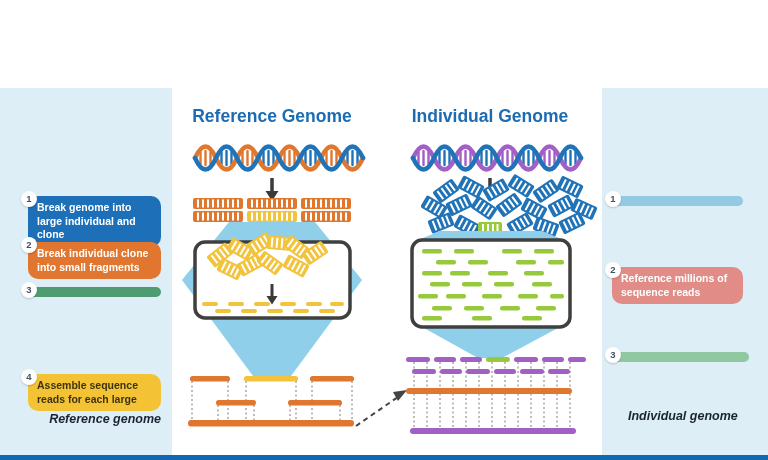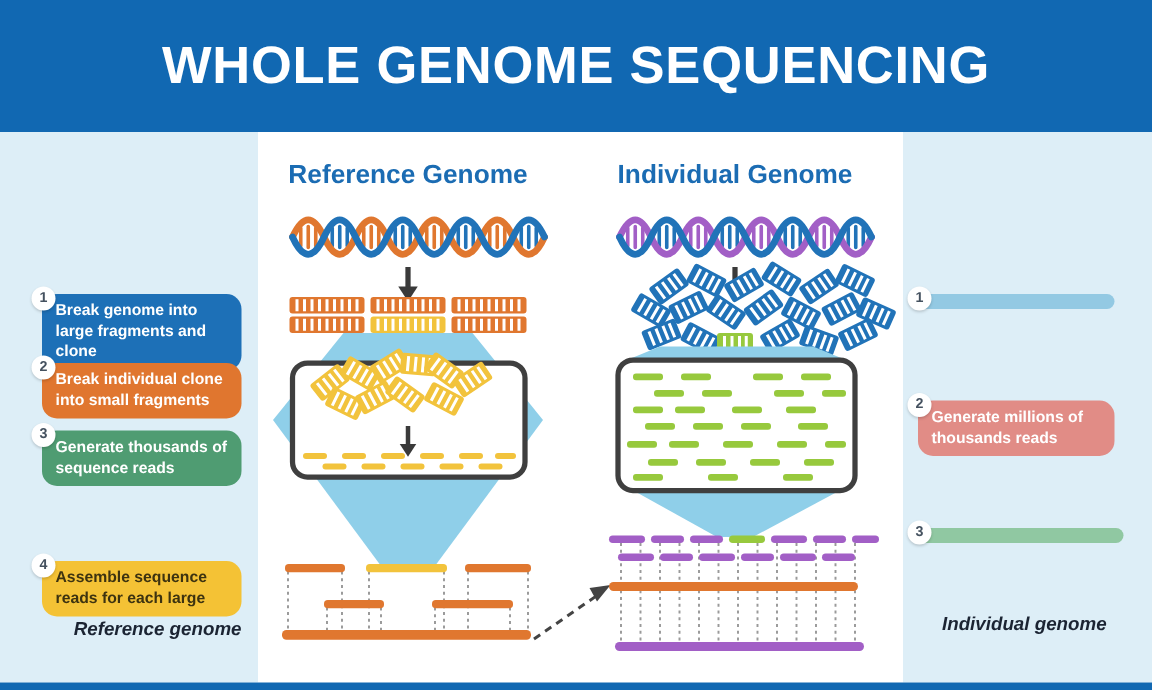--- a/index.html
+++ b/index.html
@@ -44,52 +44,48 @@
   }
   .caption.cl{left:24px;width:137px;text-align:right;top:412px;}
   .caption.cr{left:614px;width:140px;text-align:left;top:409px;padding-left:14px;box-sizing:border-box;}
   .diagram{position:absolute;left:172px;top:88px;width:430px;height:372px;}
 </style>
 </head>
 <body>
 
 <div class="canvas">
 
-  <div class="header">
-    <h1>WHOLE GENOME SEQUENCING</h1>
-  </div>
 
   <div class="panel left"></div>
   <div class="panel right"></div>
   <div class="footer-strip"></div>
 
   <div class="step sl c-blue" style="top:196px">
     <span class="badge">1</span>
-    <span>Break genome into large fragments and clone</span>
+    <span>Break genome into large individual and clone</span>
   </div>
   <div class="step sl c-orange" style="top:242px">
     <span class="badge">2</span>
     <span>Break individual clone into small fragments</span>
   </div>
   <div class="step sl c-green" style="top:287px">
     <span class="badge">3</span>
-    <span>Generate thousands of sequence reads</span>
   </div>
   <div class="step sl c-yellow" style="top:374px">
     <span class="badge">4</span>
     <span>Assemble sequence reads for each large</span>
   </div>
   <div class="caption cl">Reference genome</div>
 
   <div class="step sr c-lblue" style="top:196px">
     <span class="badge">1</span>
   </div>
   <div class="step sr c-salmon" style="top:267px">
     <span class="badge">2</span>
-    <span>Generate millions of thousands reads</span>
+    <span>Reference millions of sequence reads</span>
   </div>
   <div class="step sr c-lgreen" style="top:352px;width:137px">
     <span class="badge">3</span>
   </div>
   <div class="caption cr">Individual genome</div>
 
   <svg class="diagram" viewBox="0 0 430 372">
     <defs>
       <g id="lad">
         <rect width="50" height="11" rx="2"></rect>

